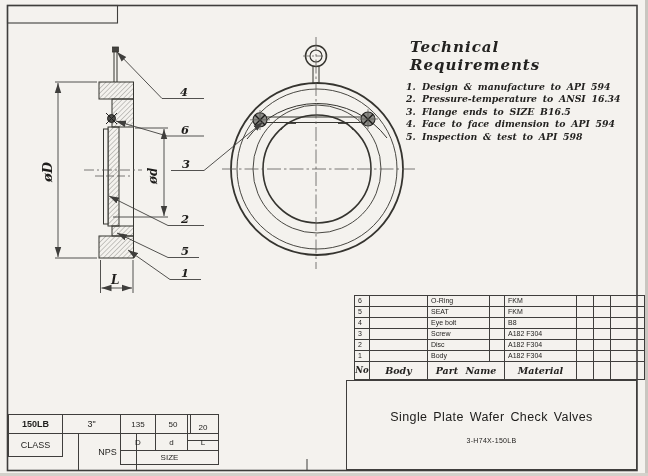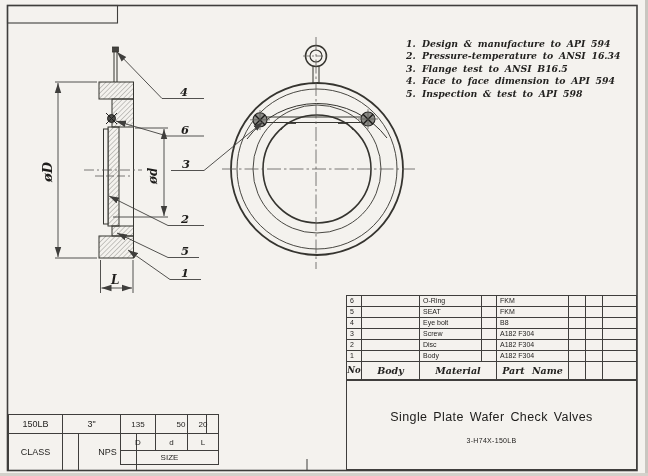--- a/index.html
+++ b/index.html
@@ -15,21 +15,21 @@
 
   
   #techreq{position:absolute;left:400px;top:38px;width:236px;}
   #techreq .tr-title{font-family:"DejaVu Serif",serif;font-style:italic;font-weight:bold;
       font-size:15px;letter-spacing:1px;word-spacing:7px;margin:0 0 7px 10px;}
   #techreq .tr-item{display:flex;gap:6px;font-family:"DejaVu Serif",serif;font-style:italic;
       font-weight:bold;font-size:9.3px;line-height:12.4px;word-spacing:2.5px;margin-left:6px;}
   #techreq .tr-num{width:10px;flex:none;}
 
   
-  #parts{position:absolute;left:346px;top:295px;width:291px;height:85px;
+  #parts{position:absolute;left:354px;top:295px;width:291px;height:85px;
          border:1px solid var(--ln);box-sizing:border-box;background:transparent;}
   .pt-row{display:grid;grid-template-columns:15px 58px 62px 15px 72px 17px 17px 1fr;
           height:11px;box-sizing:border-box;}
   .pt-row > div{border-right:1px solid var(--ln);border-bottom:1px solid var(--ln);
           box-sizing:border-box;font-size:7px;line-height:10px;padding-left:3px;
           overflow:hidden;white-space:nowrap;color:#1f1e1c;}
   .pt-row > div:last-child{border-right:none;}
   .pt-head{display:grid;grid-template-columns:15px 58px 77px 72px 17px 17px 1fr;height:18px;}
   .pt-head > div{border-right:1px solid var(--ln);box-sizing:border-box;text-align:center;
           font-family:"DejaVu Serif",serif;font-style:italic;font-weight:bold;font-size:9.5px;
@@ -176,31 +176,32 @@
     <text class="cal" x="180" y="96">4</text>
     <text class="cal" x="181" y="133.5">6</text>
     <text class="cal" x="182" y="167.5">3</text>
     <text class="cal" x="181" y="222.5">2</text>
     <text class="cal" x="181" y="254.5">5</text>
     <text class="cal" x="181" y="276.5">1</text>
   </g>
 </svg>
 
 <div id="techreq">
+  <div class="tr-title">Technical Requirements</div>
   <div class="tr-item">
     <span class="tr-num">1.</span>
     <span>Design &amp; manufacture to API 594</span>
       </div>
   <div class="tr-item">
     <span class="tr-num">2.</span>
     <span>Pressure-temperature to ANSI 16.34</span>
       </div>
   <div class="tr-item">
     <span class="tr-num">3.</span>
-    <span>Flange test to ANSI B16.5</span>
+    <span>Flange ends to SIZE B16.5</span>
       </div>
   <div class="tr-item">
     <span class="tr-num">4.</span>
     <span>Face to face dimension to API 594</span>
       </div>
   <div class="tr-item">
     <span class="tr-num">5.</span>
     <span>Inspection &amp; test to API 598</span>
       </div>
 </div>
@@ -262,40 +263,40 @@
     <div>Body</div>
         <div></div>
     <div>A182 F304</div>
         <div></div>
         <div></div>
         <div></div>
   </div>
   <div class="pt-head">
     <div class="hno">No</div>
     <div>Body</div>
+    <div>Part Name</div>
     <div>Material</div>
-    <div>Part Name</div>
     <div></div>
         <div></div>
         <div></div>
   </div>
 </div>
 
 <div id="tblock">
   <div class="tb-title">Single Plate Wafer Check Valves</div>
   <div class="tb-no">3-H74X-150LB</div>
 </div>
 
 <div id="sizetab">
-  <div class="cell fs9" style="left:0;top:0;width:55px;height:20px;">150LB</div>
+  <div class="cell fs9" style="left:0;top:0;width:55px;height:20px;font-weight:bold;">150LB</div>
   <div class="cell fs9" style="left:54px;top:0;width:59px;height:20px;">3"</div>
   <div class="cell fs8" style="left:112px;top:0;width:36px;height:20px;">135</div>
-  <div class="cell fs8" style="left:147px;top:0;width:52px;height:20px;">50</div>
-  <div class="cell fs8" style="left:179px;top:0;width:32px;height:20px;">20</div>
-  <div class="cell fs9" style="left:0;top:19px;width:55px;height:38px;">CLASS</div>
+  <div class="cell fs8" style="left:147px;top:0;width:36px;height:20px;">50</div>
+  <div class="cell fs8" style="left:179px;top:0;width:32px;height:27px;">20</div>
+  <div class="cell fs9" style="left:0;top:19px;width:55px;height:24px;">CLASS</div>
   <div class="cell fs9" style="left:70px;top:19px;width:59px;height:38px;">NPS</div>
   <div class="cell fs8" style="left:112px;top:19px;width:36px;height:18px;">D</div>
   <div class="cell fs8" style="left:147px;top:19px;width:33px;height:18px;">d</div>
   <div class="cell fs8" style="left:179px;top:19px;width:32px;height:18px;">L</div>
   <div class="cell fs8" style="left:112px;top:36px;width:99px;height:15px;">SIZE</div>
 </div>
 
 <div id="edgeR"></div>
 <div id="edgeB"></div>
 </div>

